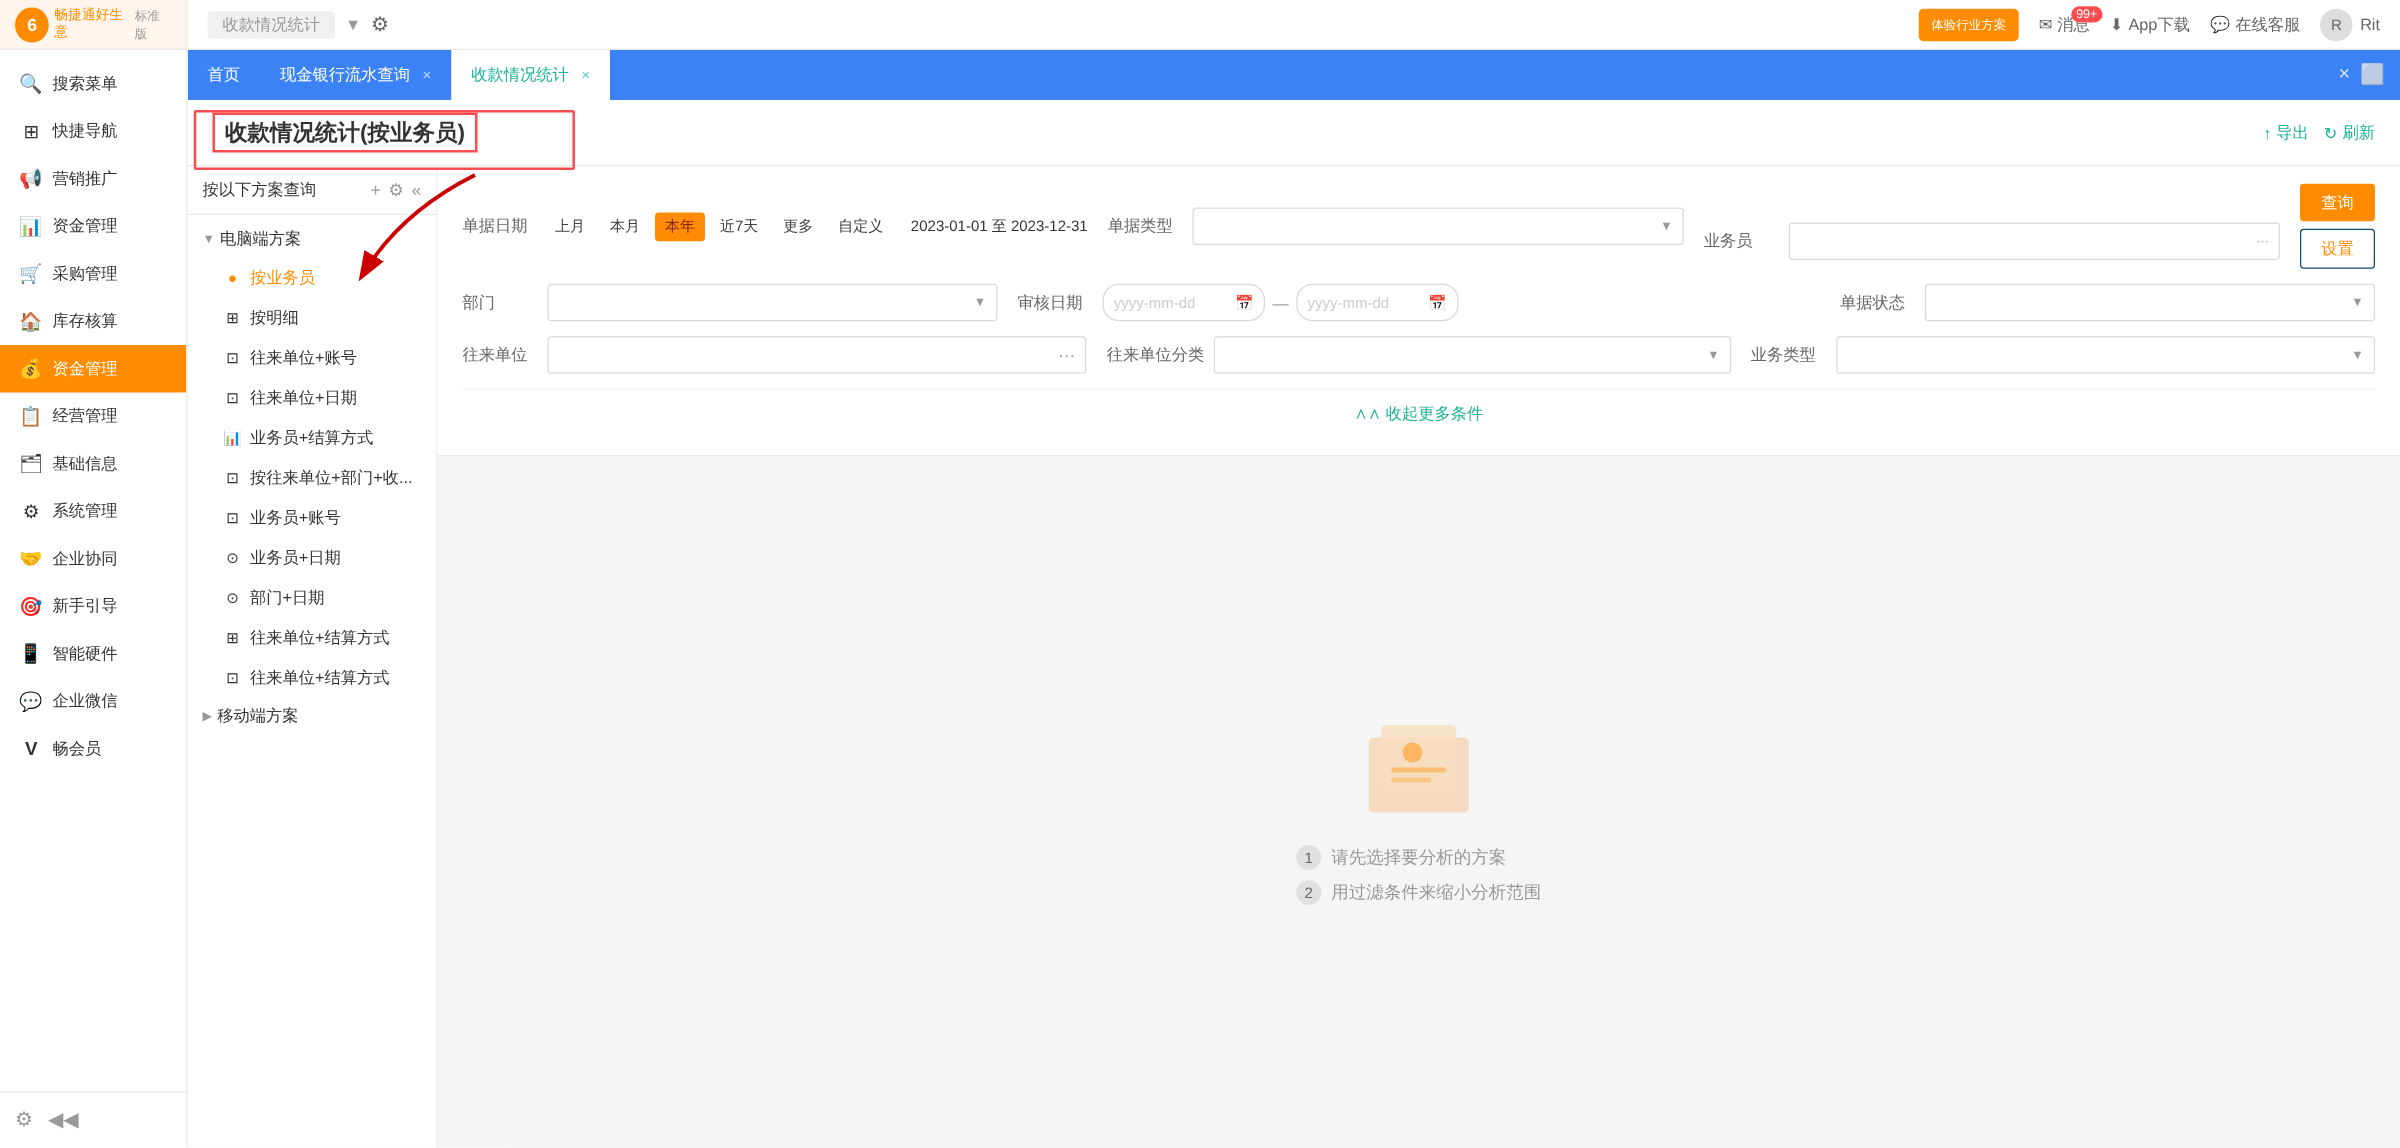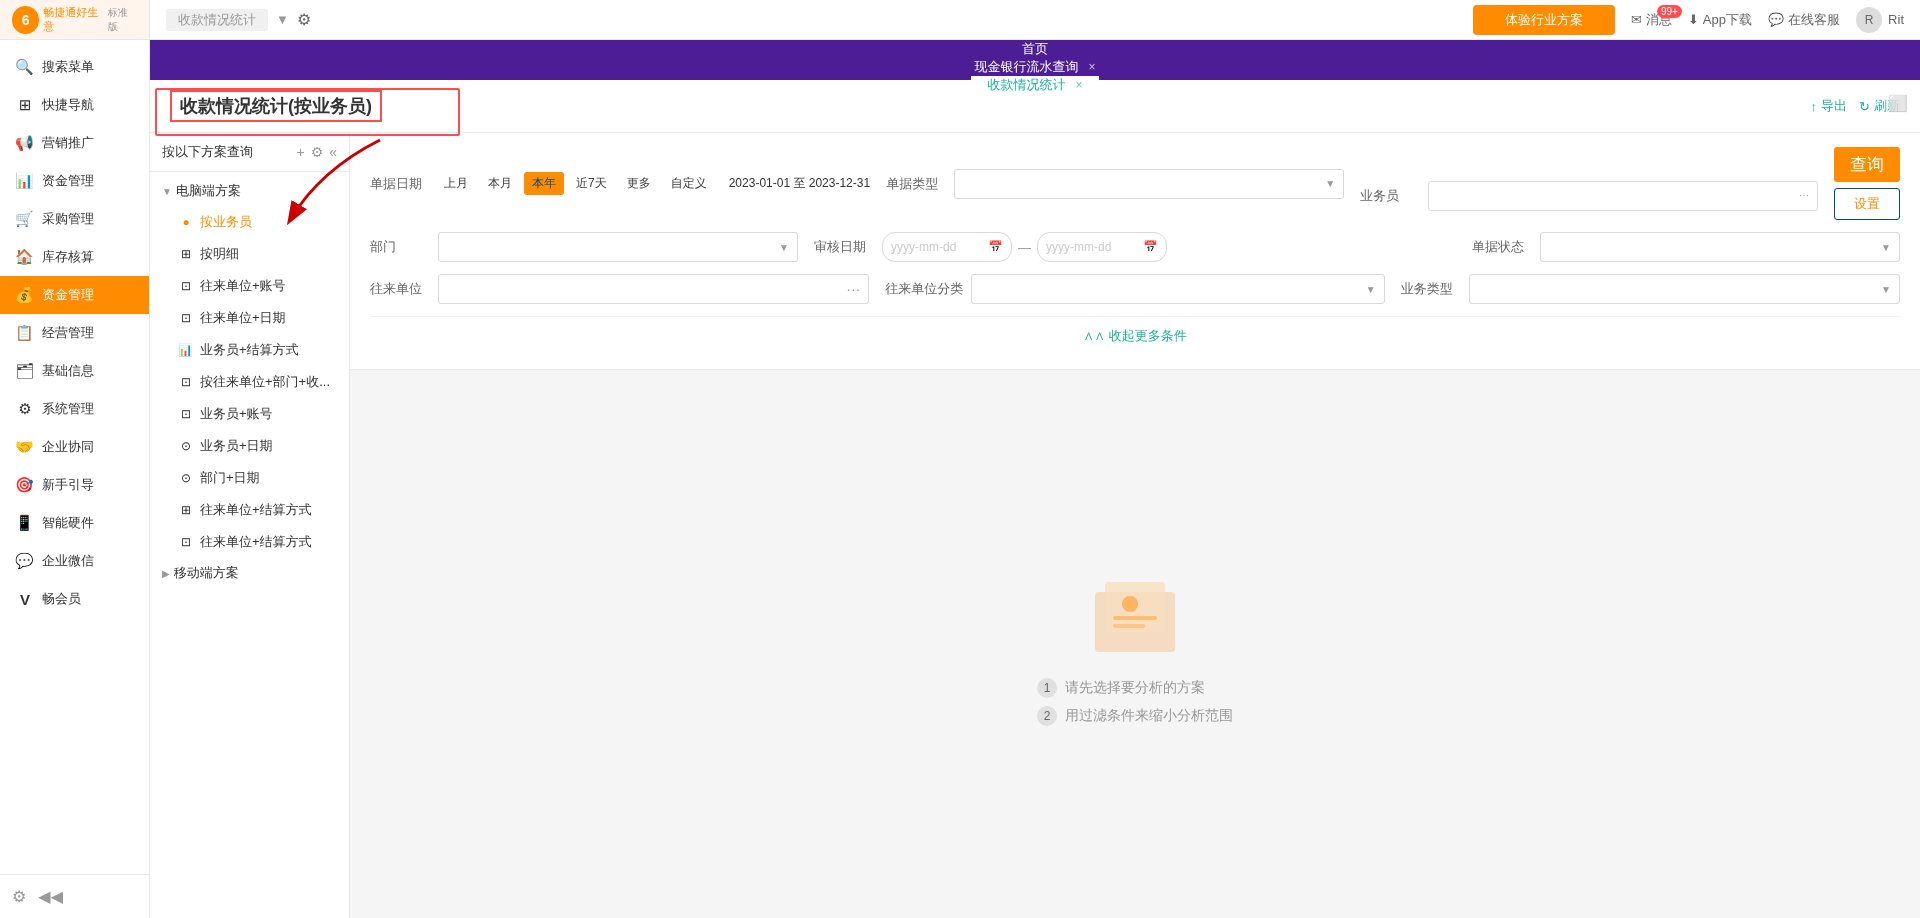--- a/index.html
+++ b/index.html
@@ -49,23 +49,23 @@
       padding: 1px 4px;
       position: absolute;
       top: -6px;
       right: -10px;
     }
     .trial-btn {
       background: #ff8c00;
       color: #fff;
       border: none;
       border-radius: 4px;
-      padding: 6px 32px;
-      cursor: pointer;
-      font-size: 13px;
+      padding: 6px 10px;
+      cursor: pointer;
+      font-size: 10px;
     }
     .gear-icon {
       color: #666;
       cursor: pointer;
       font-size: 16px;
     }
 
     
     .sidebar {
       position: fixed;
@@ -153,26 +153,25 @@
     .main-wrapper {
       margin-left: 150px;
       height: 918px;
       display: flex;
       flex-direction: column;
     }
 
     
     .tab-bar {
       height: 40px;
-      background: #4c1d95;
+      background: #3b82f6;
       display: flex;
       align-items: center;
       padding: 0 0;
       position: relative;
-      flex-direction: column;
     }
     .tab-item {
       height: 40px;
       display: flex;
       align-items: center;
       padding: 0 16px;
       cursor: pointer;
       color: #fff;
       font-size: 13px;
       position: relative;
@@ -355,21 +354,21 @@
     }
     .date-tab {
       padding: 3px 8px;
       border-radius: 3px;
       cursor: pointer;
       font-size: 12px;
       color: #404040;
     }
     .date-tab.active {
       background: #ff8c00;
-      color: #0c4a6e;
+      color: #7f1d1d;
     }
     .date-range {
       font-size: 12px;
       color: #333;
       margin-left: 8px;
     }
     .filter-select {
       flex: 1;
       height: 30px;
       border: 1px solid #d9d9d9;
@@ -409,21 +408,21 @@
       cursor: pointer;
       font-size: 14px;
     }
     .query-btn {
       background: #ff8c00;
       color: #fff;
       border: none;
       border-radius: 3px;
       padding: 6px 16px;
       cursor: pointer;
-      font-size: 17px;
+      font-size: 13px;
     }
     .settings-btn {
       background: #fff;
       color: #ff8c00;
       border: 1px solid #0c4a6e;
       border-radius: 3px;
       padding: 6px 16px;
       cursor: pointer;
       font-size: 13px;
     }

